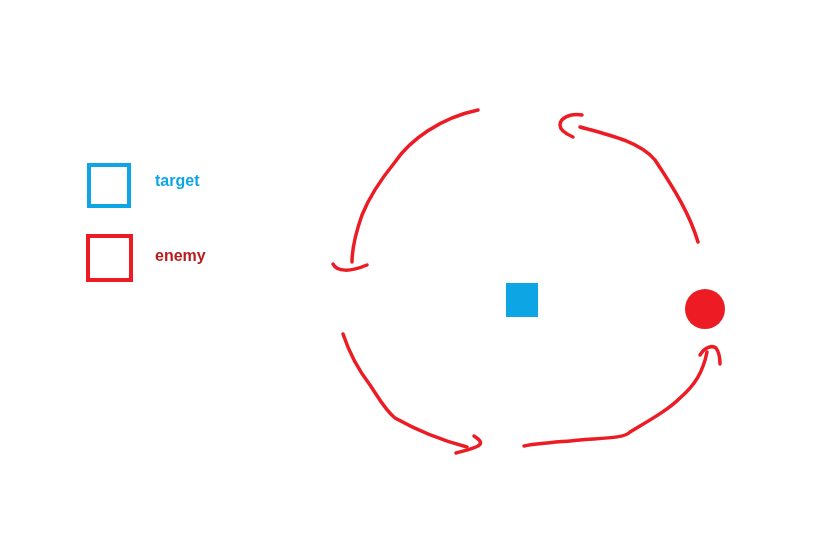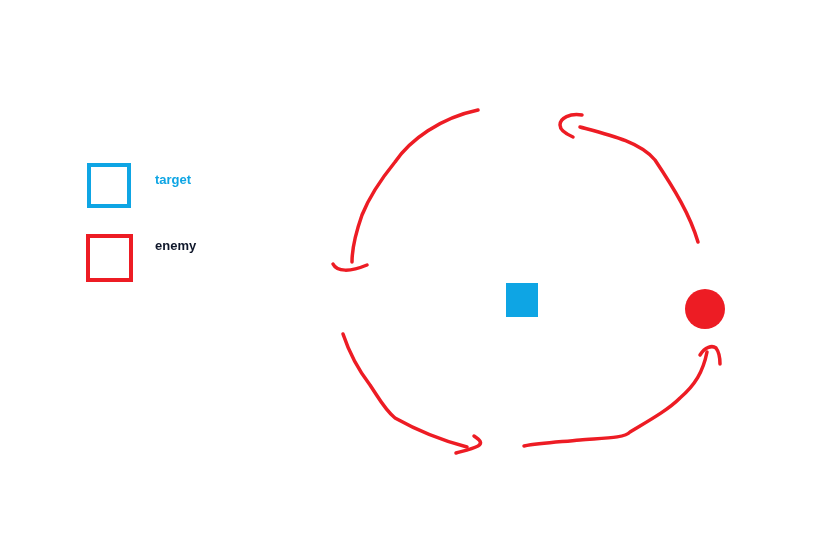--- a/index.html
+++ b/index.html
@@ -1,31 +1,31 @@
 <!DOCTYPE html>
 <html><head>
 <meta charset="utf-8">
 <style>
   html, body { margin: 0; padding: 0; background: #ffffff; }
   body { width: 813px; height: 547px; position: relative; overflow: hidden; font-family: "Liberation Sans", sans-serif; }
   .legend-box { position: absolute; box-sizing: border-box; background: transparent; }
-  .legend-label { position: absolute; font-weight: bold; font-size: 13px; }
+  .legend-label { position: absolute; font-weight: bold; font-size: 16px; }
   .target-square { position: absolute; }
   .enemy-dot { position: absolute; border-radius: 50%; }
   svg.arrows { position: absolute; left: 0; top: 0; }
 </style>
 </head>
 <body>
 
 <div>
   <div class="legend-box" style="left:87px; top:163px; width:44px; height:45px; border:4px solid #0ea5e4;"></div>
   <span class="legend-label" style="left:155px; top:172px; color:#0ea5e4;">target</span>
 
   <div class="legend-box" style="left:86px; top:234px; width:47px; height:48px; border:4px solid #ed1c24;"></div>
-  <span class="legend-label" style="left:155px; top:238px; color:#0f172a;">enemy</span>
+  <span class="legend-label" style="left:155px; top:247px; color:#b91c1c;">enemy</span>
 </div>
 
 <div class="target-square" style="left:506px; top:283px; width:32px; height:34px; background:#0ea5e4;"></div>
 
 <div class="enemy-dot" style="left:685px; top:289px; width:40px; height:40px; background:#ed1c24;"></div>
 
 <svg class="arrows" width="813" height="547" fill="none" stroke="#ed1c24" stroke-width="3.5" stroke-linecap="round" stroke-linejoin="round">
 
   <g>
     <path d="M698 242 C690 215, 675 190, 655 160 C640 142, 610 135, 580 127"></path>

